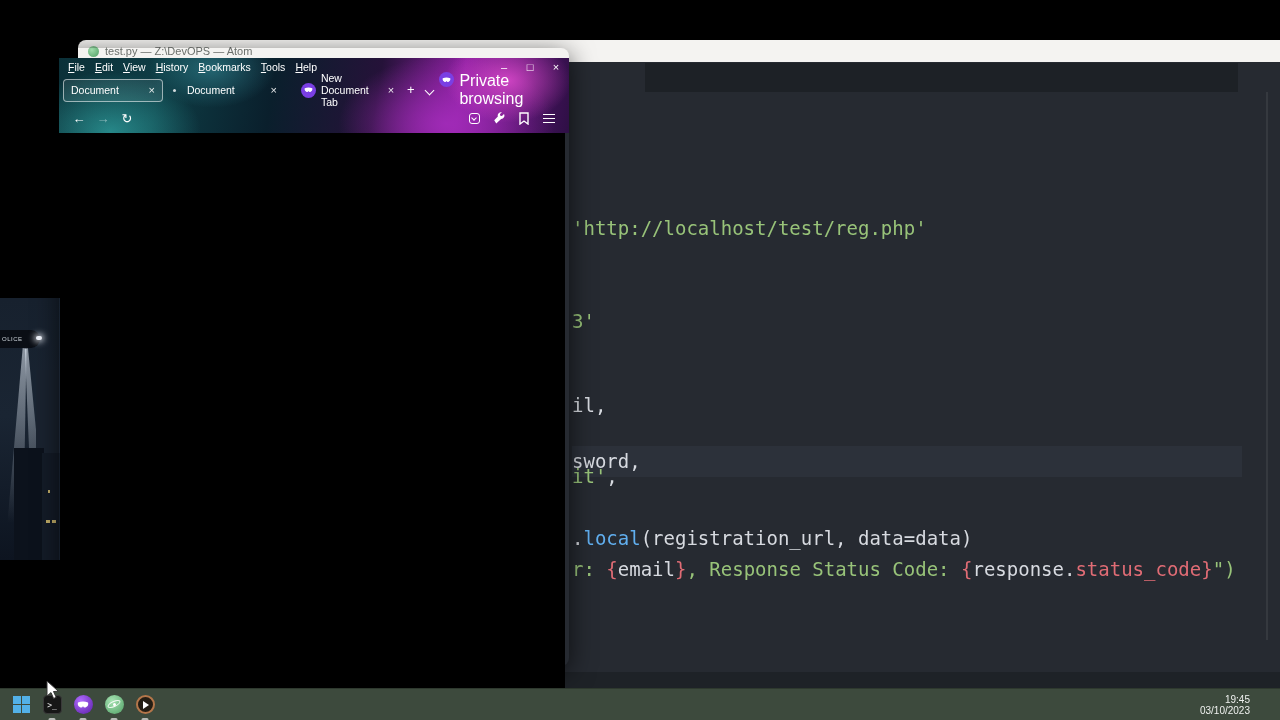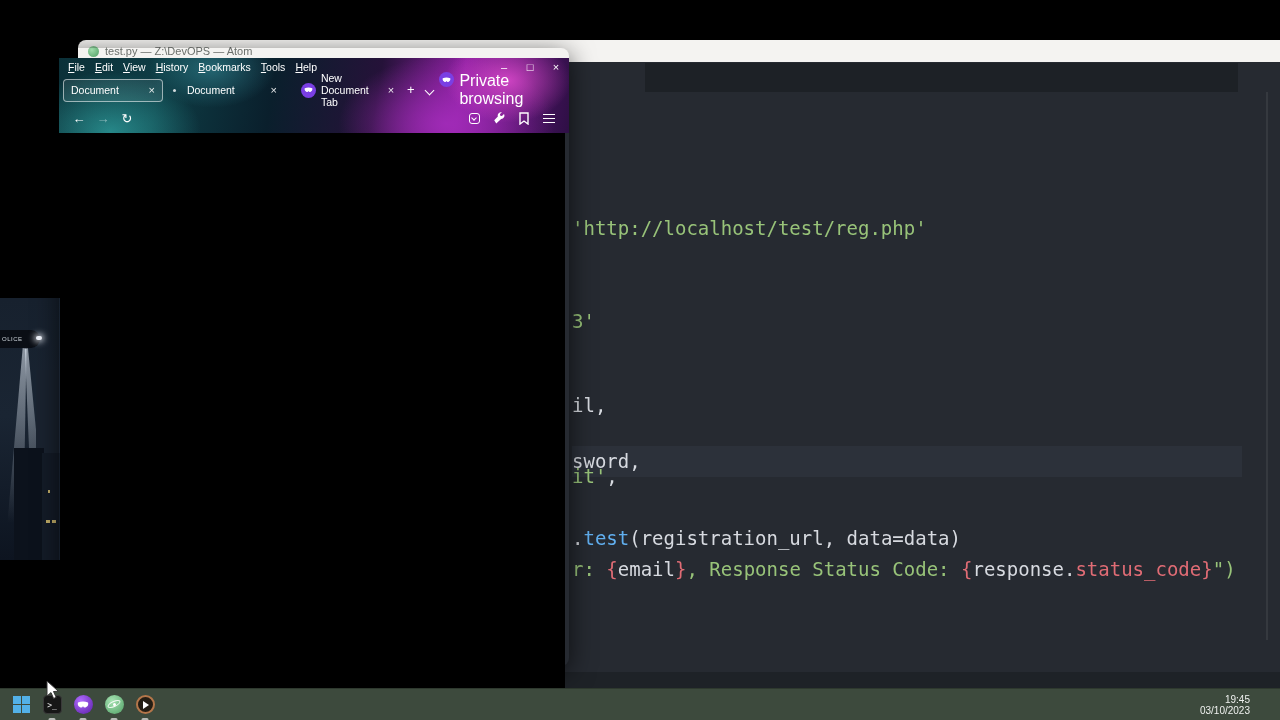--- a/index.html
+++ b/index.html
@@ -165,21 +165,21 @@
         <div class="code-line" style="top: 151px;"><span class="c-green">'http://localhost/test/reg.php'</span></div>
         <div class="code-line" style="top: 182px;"></div>
         <div class="code-line" style="top: 213px;"></div>
         <div class="code-line" style="top: 244px;"><span class="c-green">3'</span></div>
         <div class="code-line" style="top: 275px;"></div>
         <div class="code-line" style="top: 306px;"></div>
         <div class="code-line" style="top: 328px;"><span class="c-fg">il,</span></div>
         <div class="code-line hl" style="top: 368px;"><span class="c-fg">sword,</span></div>
         <div class="code-line" style="top: 399px;"><span class="c-green">it'</span><span class="c-fg">,</span></div>
         <div class="code-line" style="top: 430px;"></div>
-        <div class="code-line" style="top: 461px;"><span class="c-fg">.</span><span class="c-blue">test</span><span class="c-fg">(registration_url, data</span><span class="c-fg">=</span><span class="c-fg">data)</span></div>
+        <div class="code-line" style="top: 461px;"><span class="c-fg">.</span><span class="c-blue">local</span><span class="c-fg">(registration_url, data</span><span class="c-fg">=</span><span class="c-fg">data)</span></div>
         <div class="code-line" style="top: 492px;"><span class="c-green">r: </span><span class="c-red">{</span><span class="c-fg">email</span><span class="c-red">}</span><span class="c-green">, Response Status Code: </span><span class="c-red">{</span><span class="c-fg">response.</span><span class="c-red">status_code</span><span class="c-red">}</span><span class="c-green">")</span></div>
       </div>
     <div class="editor-scroll"></div>
     <div class="editor-status"></div>
   </div>
 
   <div class="ff">
     <div class="ff-header">
       <div class="menu-row">
         <span id="menu-items" style="display:flex;">

